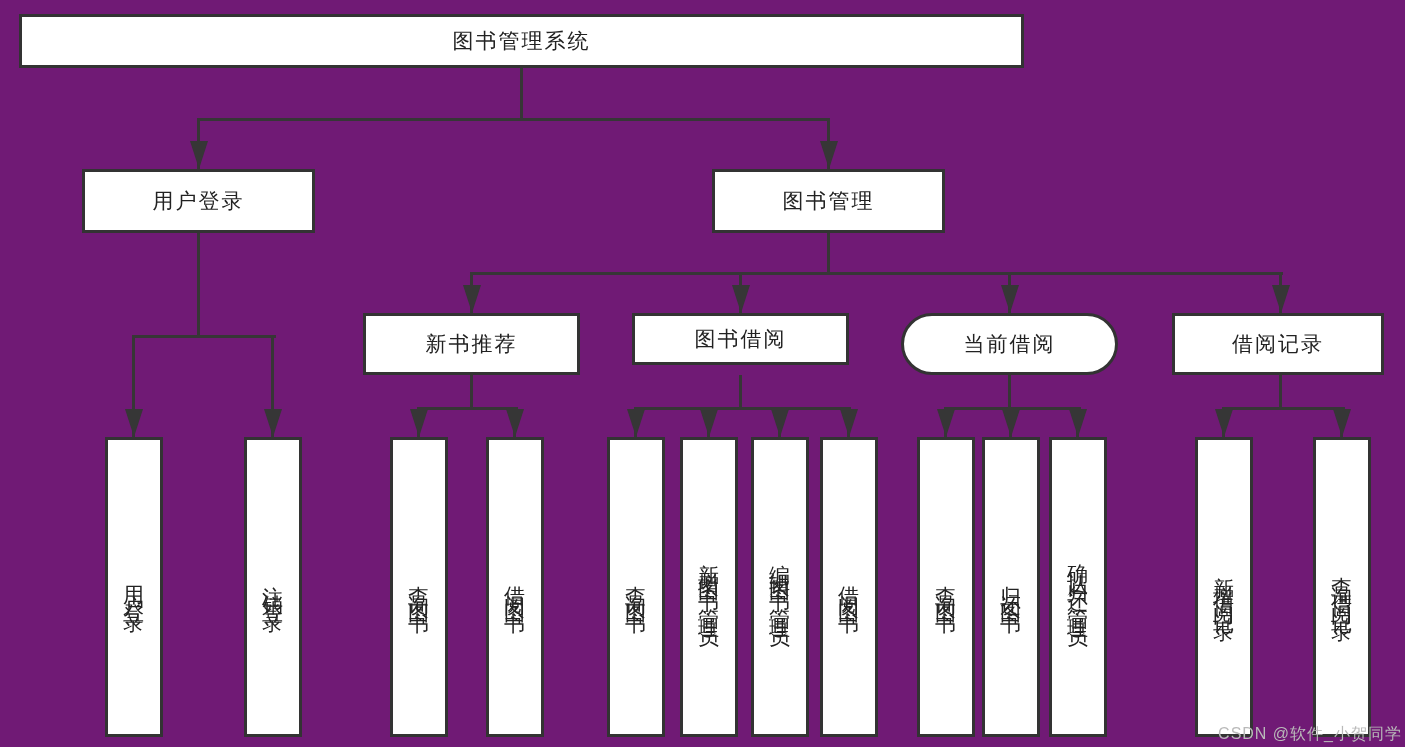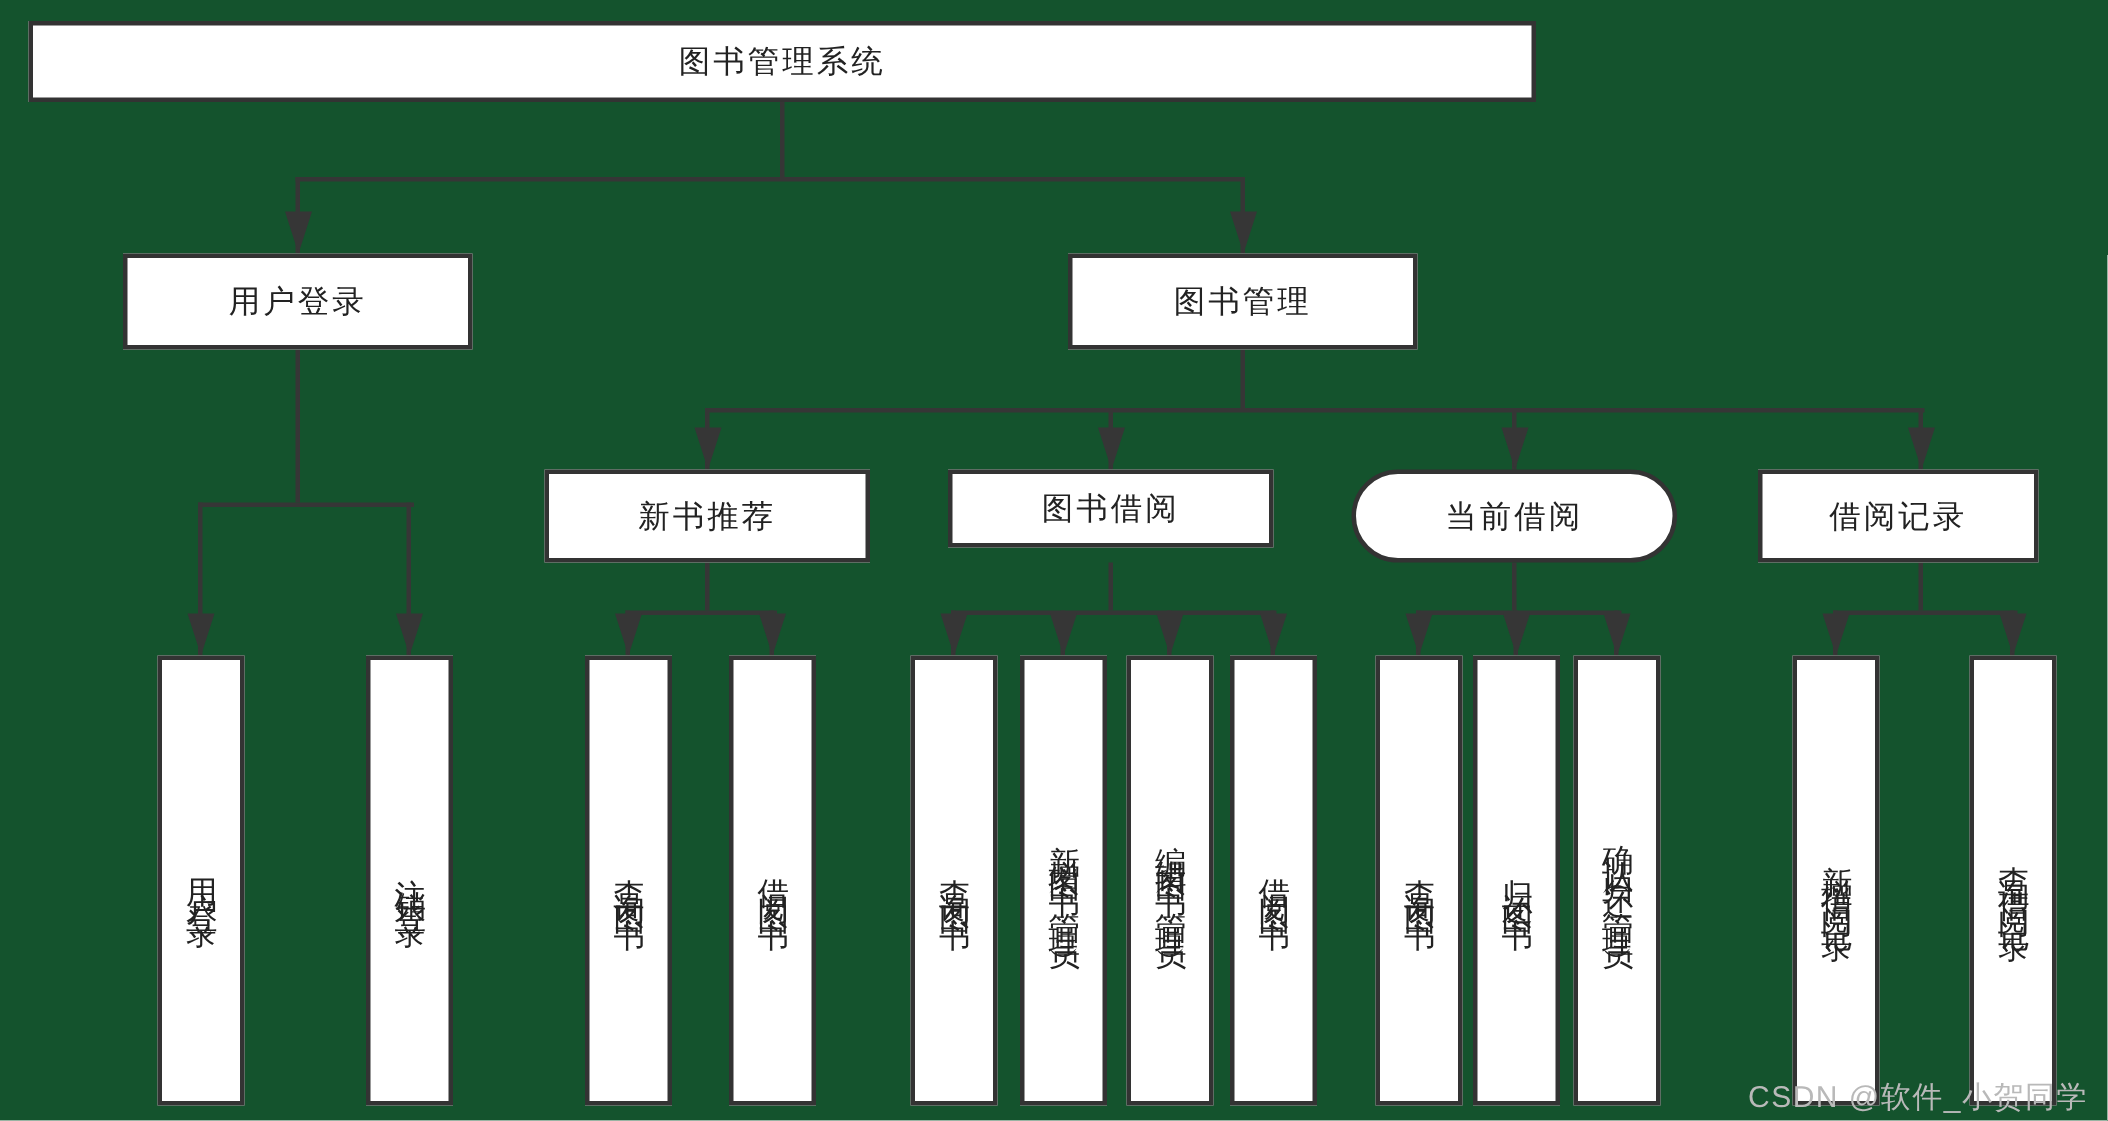--- a/index.html
+++ b/index.html
@@ -1,17 +1,17 @@
 <!DOCTYPE html>
 <html><head>
 <meta charset="utf-8">
 <style>
   html,body { margin:0; padding:0; background:#ffffff; }
   #canvas {
-    position:relative; width:1405px; height:747px; background:#14532d;
+    position:relative; width:1405px; height:747px; background:#701a75;
     font-family:"Liberation Sans","DejaVu Sans",sans-serif; overflow:hidden;
   }
   
   .ln { position:absolute; background:#363636; }
   .h  { height:3px; }
   .v  { width:3px; }
   .arrow::after {
     content:""; position:absolute; bottom:0; left:50%; margin-left:-9px;
     width:0; height:0;
     border-left:9px solid transparent; border-right:9px solid transparent;
@@ -27,21 +27,21 @@
   .vbox {
     position:absolute; box-sizing:border-box; background:#ffffff;
     border:3px solid #333333; width:58px; height:300px; top:437px;
     display:flex; align-items:center; justify-content:center;
   }
   .vbox span {
     writing-mode:vertical-rl; text-orientation:mixed;
     font-size:21px; letter-spacing:9px; line-height:1.1; color:#222222;
   }
   .wm {
-    position:absolute; right:13px; bottom:2px; font-size:20px;
+    position:absolute; right:3px; bottom:2px; font-size:16px;
     color:#b9b9b9; letter-spacing:1px; z-index:5; white-space:nowrap;
   }
 </style>
 </head>
 <body>
 
 <div id="canvas">
 
   <div class="ln v" style="left:520px; top:67px; height:51px;"></div>
   <div class="ln v" style="left:197px; top:233px; height:102px;"></div>
@@ -80,21 +80,21 @@
   <div class="ln v arrow" style="left:1340px; top:407px; height:30px;"></div>
 
   <div class="hbox" style="left:19px; top:14px; width:1005px; height:54px;">图书管理系统</div>
 
   <div class="hbox" style="left:82px; top:169px; width:233px; height:64px;">用户登录</div>
   <div class="hbox" style="left:363px; top:313px; width:217px; height:62px;">新书推荐</div>
 
   <div class="hbox" style="left:712px; top:169px; width:233px; height:64px;">图书管理</div>
   <div class="hbox" style="left:632px; top:313px; width:217px; height:52px;">图书借阅</div>
   <div class="hbox" style="left:901px; top:313px; width:217px; height:62px;border-radius:31px;">当前借阅</div>
-  <div class="hbox" style="left:1172px; top:313px; width:187px; height:62px;">借阅记录</div>
+  <div class="hbox" style="left:1172px; top:313px; width:212px; height:62px;">借阅记录</div>
 
   <div class="vbox" style="left:105px;">
     <span>用户登录</span>
   </div>
   <div class="vbox" style="left:244px;">
     <span>注销登录</span>
   </div>
   <div class="vbox" style="left:390px;">
     <span>查询图书</span>
   </div>

